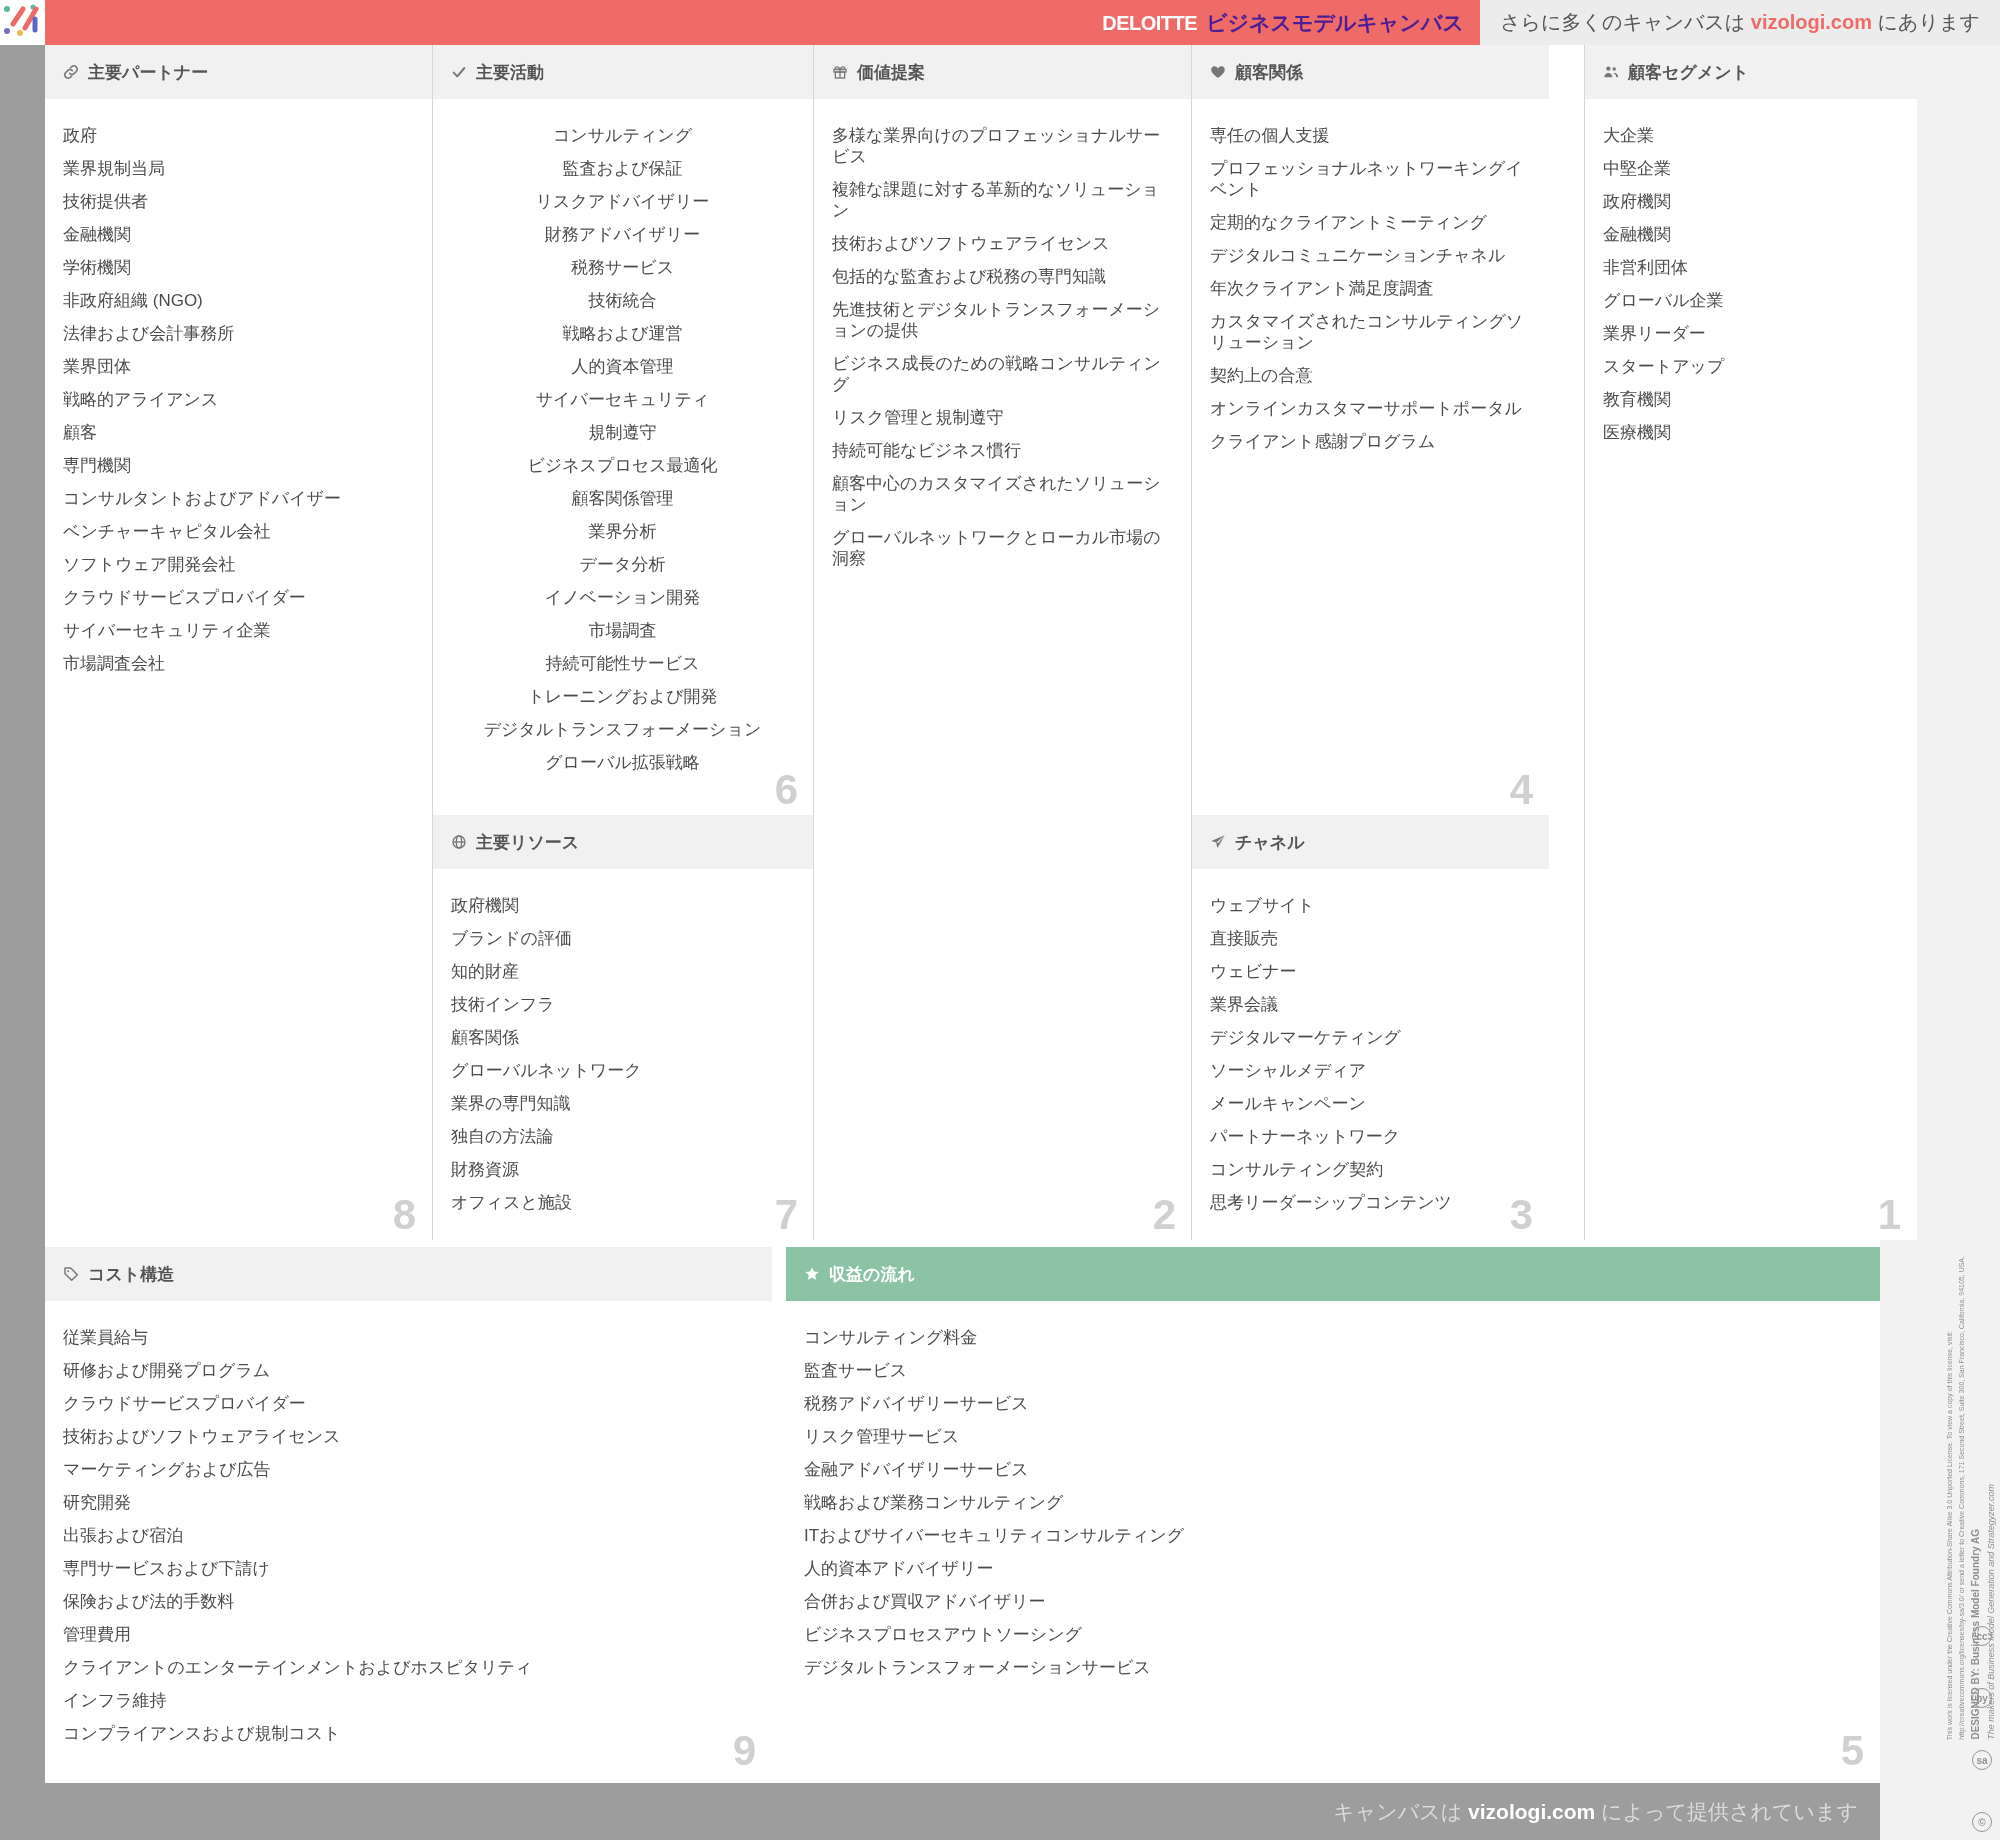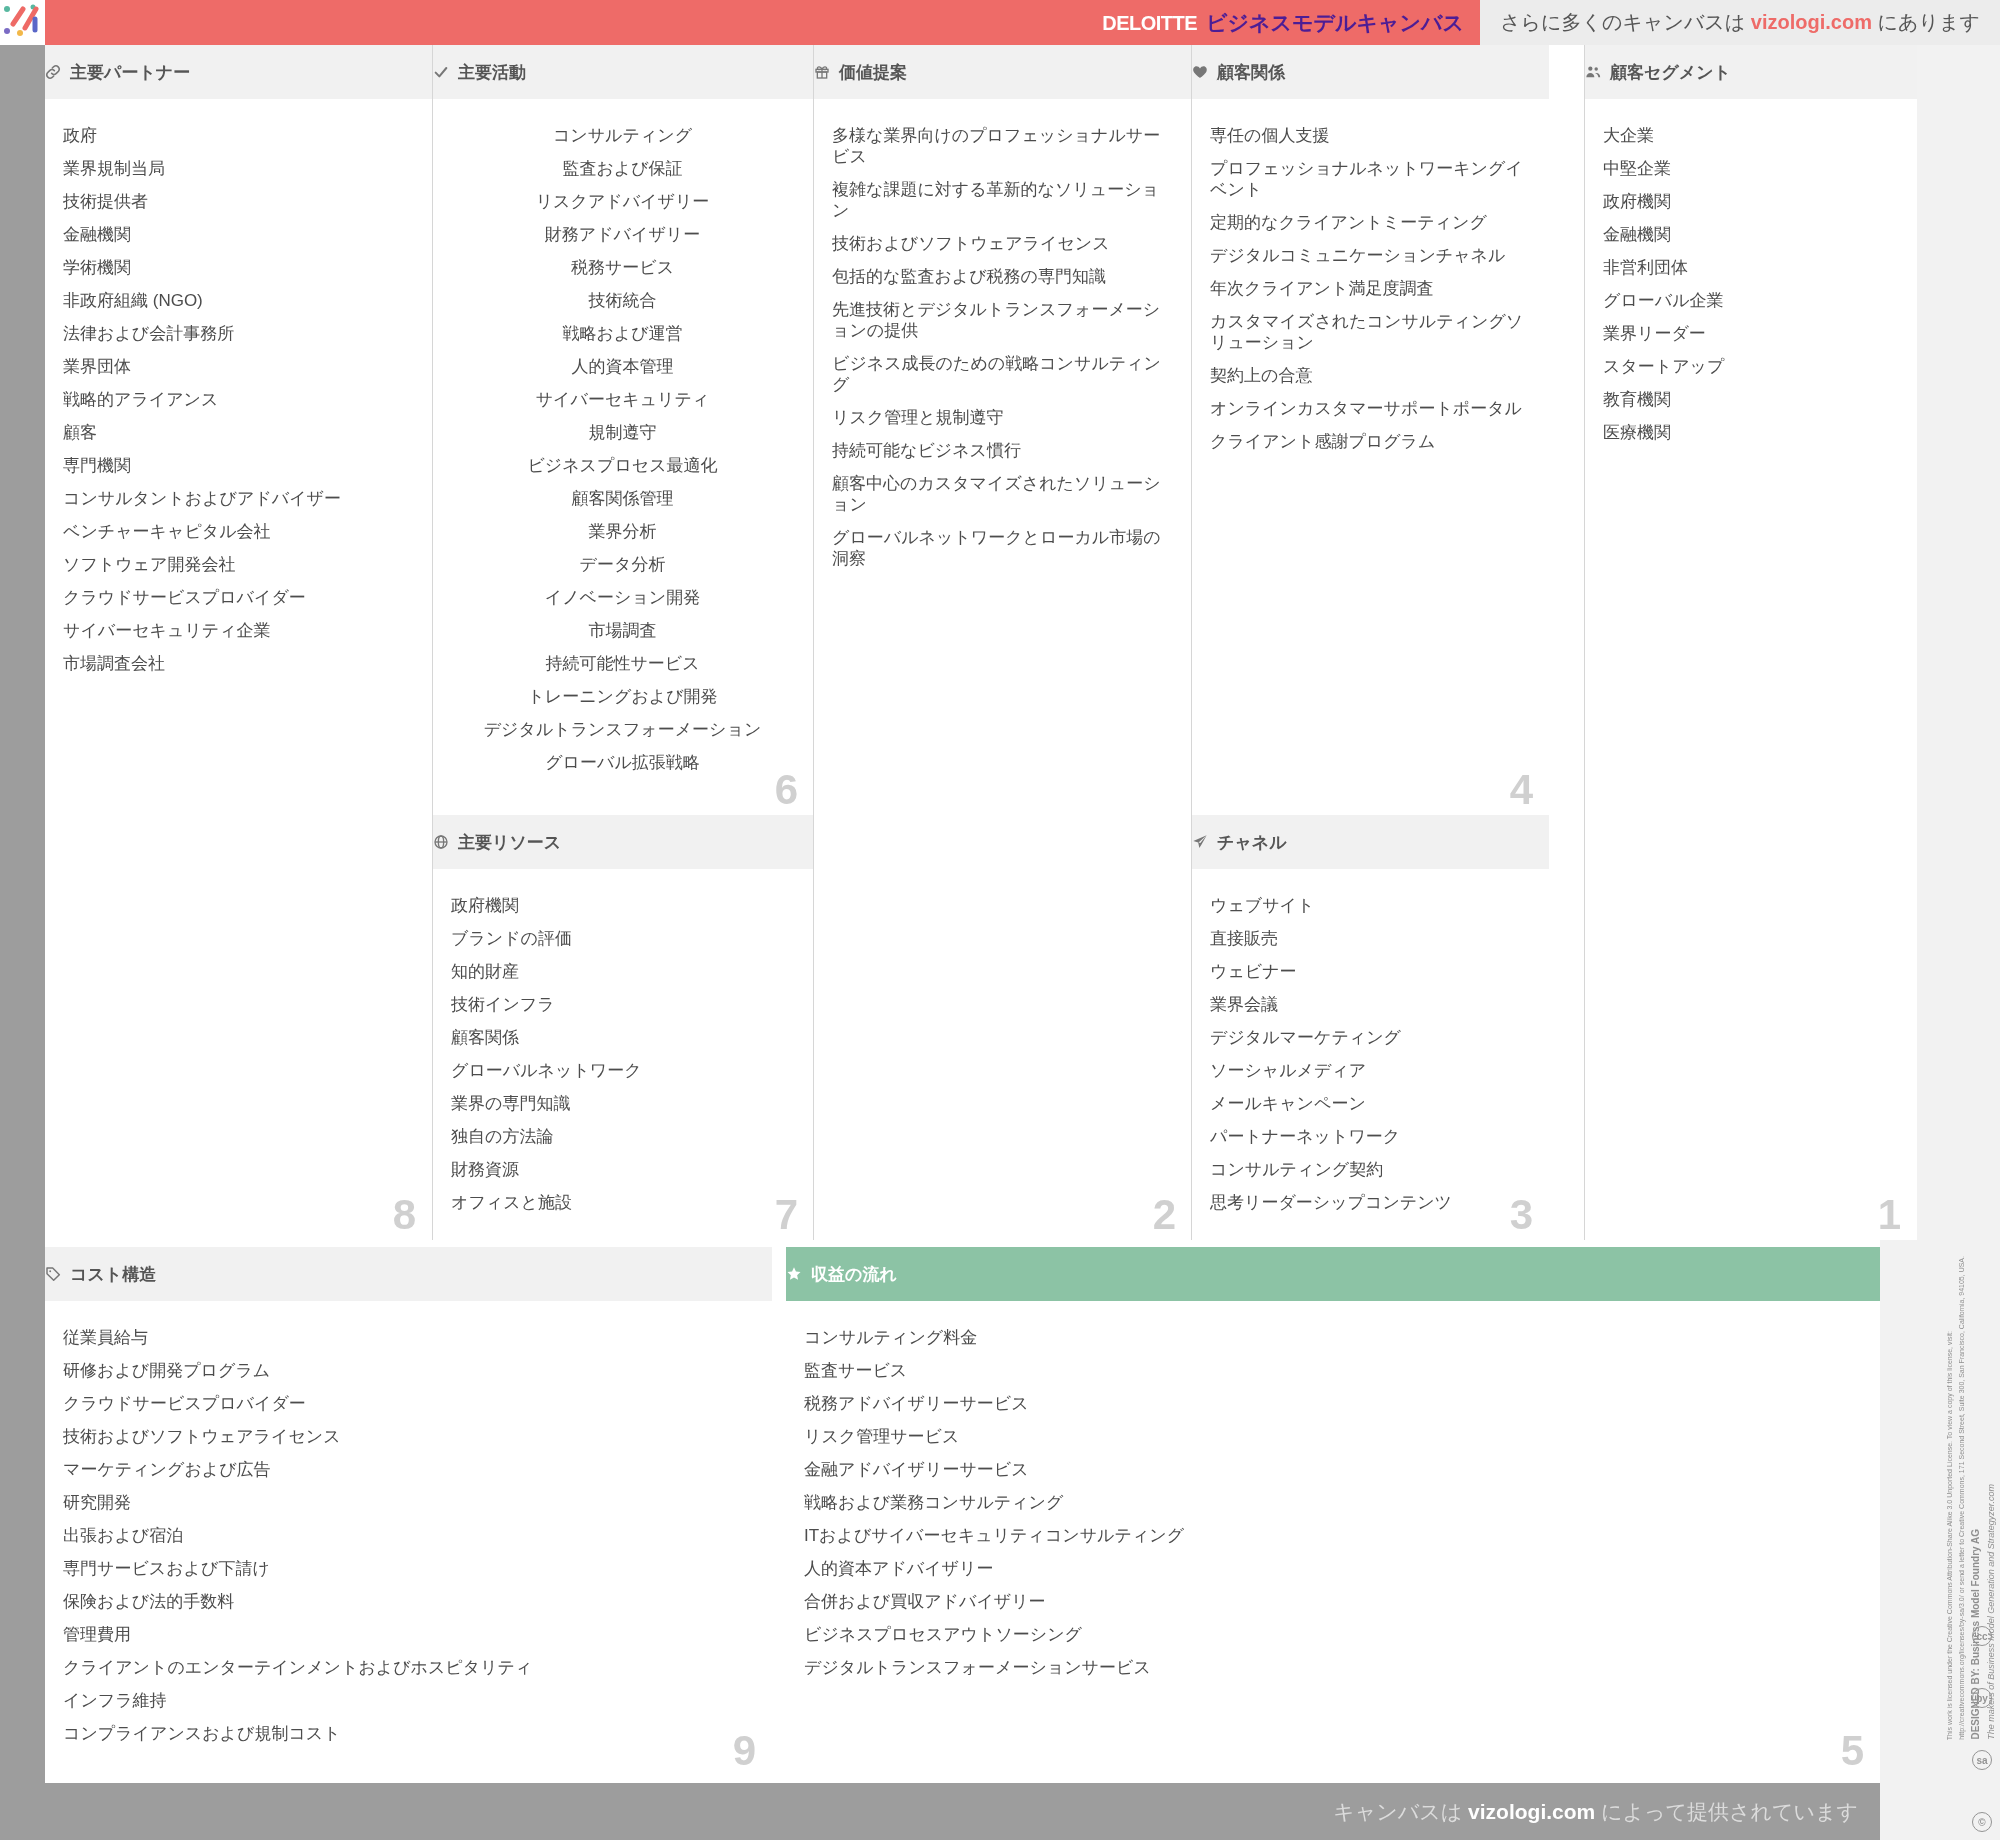--- a/index.html
+++ b/index.html
@@ -18,21 +18,21 @@
            text-align:center;line-height:45px;font-size:20px;color:#555;white-space:nowrap;}
   .morebox .link{color:#ee6b68;font-weight:bold;text-decoration:none;}
 
   
   .left-strip{position:absolute;left:0;top:45px;width:45px;height:1795px;background:#9d9d9d;}
   .right-margin{position:absolute;left:1880px;top:45px;width:120px;height:1795px;background:#f2f2f2;}
 
   
   .section{position:absolute;background:#ffffff;overflow:hidden;}
   .bordered{border-left:1px solid #d6d6d6;}
-  .band{height:54px;background:#f1f1f1;display:flex;align-items:center;gap:9px;}
+  .band{height:54px;background:#f1f1f1;display:flex;align-items:center;padding-left:18px;gap:9px;}
   .band .label{font-size:17px;font-weight:bold;color:#555555;}
   .band .icon svg{width:16px;height:16px;display:block;}
   .band.green{background:#8cc3a5;}
   .band.green .label{color:#ffffff;}
   .items{padding:26px 20px 0 18px;}
   .item{font-size:17px;color:#4c4c4c;line-height:21px;margin-bottom:12px;}
   .num{position:absolute;right:16px;bottom:4px;font-size:42px;font-weight:bold;color:#d0d0d0;line-height:1;}
 
   #sec-kp  {left:45px;  top:45px;  width:387px; height:1195px;}
   #sec-ka  {left:432px; top:45px;  width:381px; height:770px;text-align:center;}

